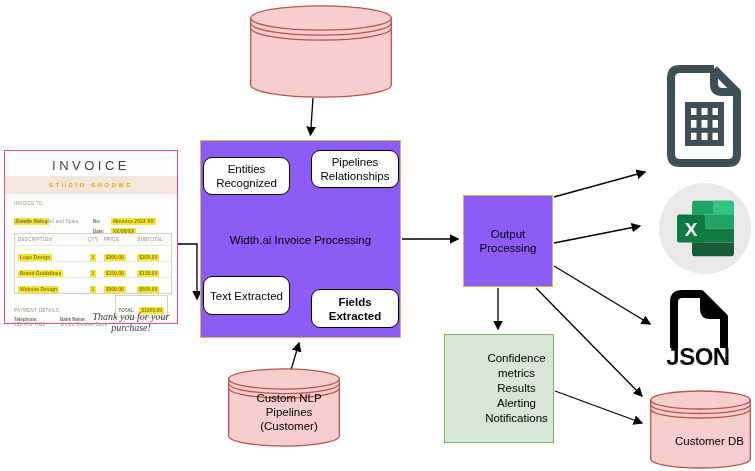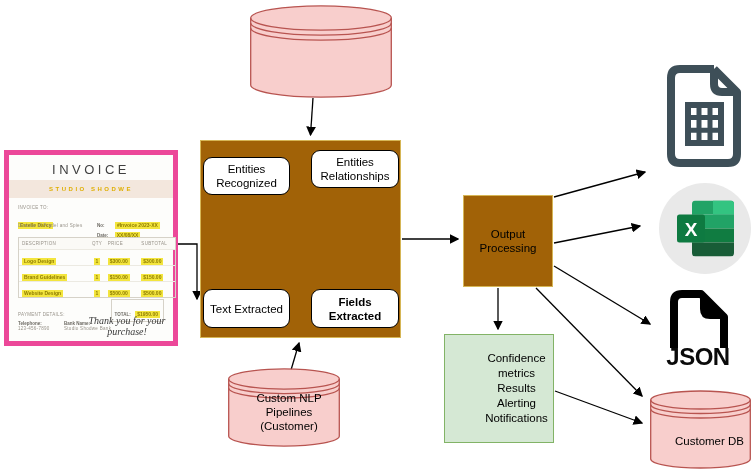--- a/index.html
+++ b/index.html
@@ -4,24 +4,24 @@
 <style>
   html,body{margin:0;padding:0;background:#fff;}
   .canvas{position:relative;width:755px;height:471px;background:#ffffff;overflow:hidden;
           font-family:"Liberation Sans",sans-serif;color:#000;}
   .abs{position:absolute;box-sizing:border-box;}
   svg.arrows{position:absolute;left:0;top:0;pointer-events:none;}
   .lbl{font-size:11.5px;line-height:14px;text-align:center;}
   .pre{white-space:pre-line;}
   .flexc{display:flex;align-items:center;justify-content:center;}
   .whitebox{background:#fff;border:1.3px solid #000;border-radius:9px;}
-  .yellowbox{background:#a16207;border:1.3px solid #D6B656;}
+  .yellowbox{background:#8b5cf6;border:1.3px solid #D6B656;}
   .greenbox{background:#D5E8D4;border:1.3px solid #82B366;padding-left:35px;}
   
-  .invoice{left:4px;top:150px;width:174px;height:196px;background:#fdfdfb;border:5px solid #ec4899;font-family:"Liberation Sans",sans-serif;}
+  .invoice{left:4px;top:150px;width:174px;height:174px;background:#fdfdfb;border:1px solid #ec4899;font-family:"Liberation Sans",sans-serif;}
   .inv-title{position:absolute;top:7px;left:0;width:100%;text-align:center;font-size:13px;letter-spacing:3.5px;color:#3f3f3f;}
   .inv-band{position:absolute;top:25px;left:0;width:100%;height:18px;background:#F3E7DD;}
   .inv-band span{display:block;text-align:center;line-height:18px;font-size:6px;font-weight:bold;letter-spacing:2.5px;color:#DFAE00;}
   .tiny{font-size:4.5px;color:#979289;letter-spacing:.3px;}
   .tinyb{font-size:4.5px;color:#6d6a63;font-weight:bold;}
   .hl{background:#F3E53E;color:#8f7d00;font-size:5px;font-weight:bold;padding:0 2px;line-height:7px;display:inline-block;}
   .inv-table{position:absolute;left:9px;top:82px;width:156px;border:0.5px solid #d6d2c8;}
   .inv-tr{display:flex;align-items:center;height:15px;border-top:0.5px solid #eceae2;}
   .inv-tr.hdr{height:11px;border-top:none;background:#fbfaf6;}
   .c1{flex:2.1;padding-left:3px;text-align:left;}
@@ -121,23 +121,24 @@
     </div>
     <div class="script">Thank you for your purchase!</div>
   </div>
 
   <svg class="abs" style="left:250px;top:5px;" width="142" height="93" viewBox="0 0 142 93">
     <path d="M0.7,13 A70,12 0 0 1 141.3,13 V80 A70,12 0 0 1 0.7,80 Z" fill="#F8CECC" stroke="#B85450" stroke-width="1.3"></path>
     <path d="M0.7,13 A70,12 0 0 0 141.3,13 M0.7,18 A70,12 0 0 0 141.3,18 M0.7,23 A70,12 0 0 0 141.3,23" fill="none" stroke="#B85450" stroke-width="1.3"></path>
   </svg>
 
   <div class="abs yellowbox" style="left:200px;top:140px;width:201px;height:198px;"></div>
+  <div class="abs lbl" style="left:200px;top:233px;width:201px;">Width.ai Invoice Processing</div>
   <div class="abs whitebox flexc lbl" style="left:203px;top:150px;width:87px;height:38px;margin-top:7px;">Entities Recognized</div>
-  <div class="abs whitebox flexc lbl" style="left:311px;top:150px;width:88px;height:38px;">Entities Relationships</div>
-  <div class="abs whitebox flexc lbl" style="left:203px;top:289px;width:87px;height:39px;">Text Extracted</div>
+  <div class="abs whitebox flexc lbl" style="left:311px;top:150px;width:88px;height:38px;">Pipelines Relationships</div>
+  <div class="abs whitebox flexc lbl" style="left:203px;top:276px;width:87px;height:39px;">Text Extracted</div>
   <div class="abs whitebox flexc lbl" style="left:311px;top:289px;width:88px;height:39px;font-weight:bold;">Fields Extracted</div>
 
   <svg class="abs" style="left:228px;top:368px;" width="112" height="79" viewBox="0 0 112 79">
     <path d="M0.7,11 A55,10 0 0 1 111.3,11 V68 A55,10 0 0 1 0.7,68 Z" fill="#F8CECC" stroke="#B85450" stroke-width="1.3"></path>
     <path d="M0.7,11 A55,10 0 0 0 111.3,11 M0.7,15.5 A55,10 0 0 0 111.3,15.5 M0.7,20 A55,10 0 0 0 111.3,20" fill="none" stroke="#B85450" stroke-width="1.3"></path>
   </svg>
   <div class="abs lbl pre" style="left:228px;top:391px;width:122px;">Custom NLP
 Pipelines
 (Customer)</div>
 

